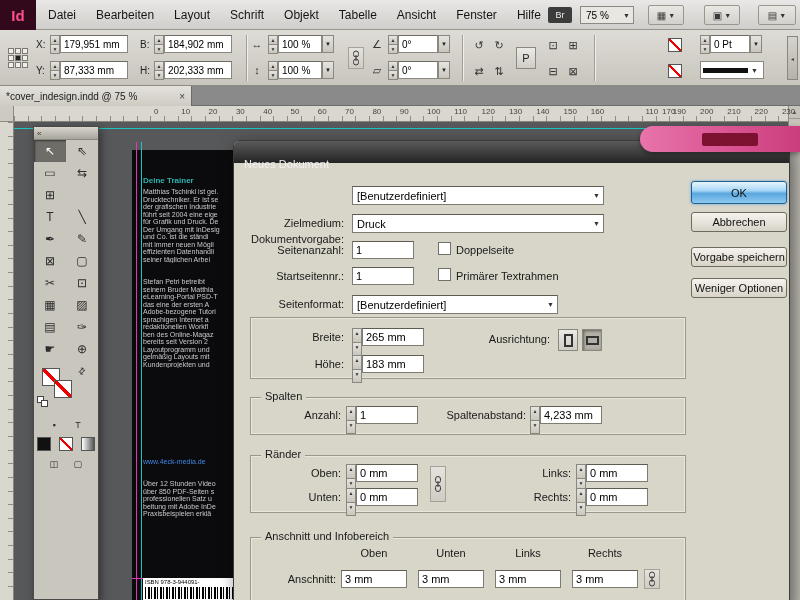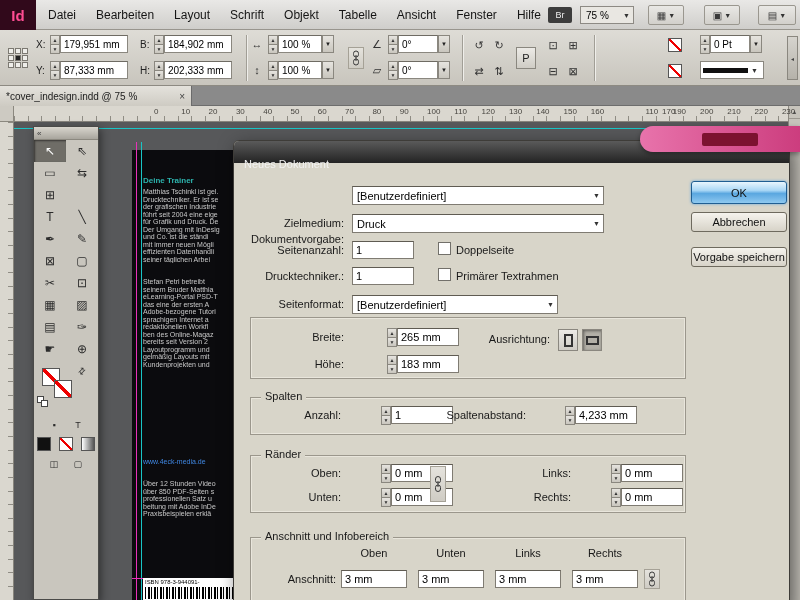--- a/index.html
+++ b/index.html
@@ -110,21 +110,21 @@
 
   
   #dialog { left:233px; top:140px; width:557px; height:470px; background:#d8d5c9; border:1px solid #3e3c38; border-radius:6px 6px 0 0; z-index:40; box-shadow:4px 6px 18px rgba(0,0,0,.55); }
   #dialog-titlebar { height:22px; background:linear-gradient(#5a5a5a,#232323); border-radius:5px 5px 0 0; display:flex; align-items:center; padding:0 10px; }
   #dialog-title { color:#f2f2f2; font-size:11px;margin-top:24px; }
   .dlg-label { position:absolute; font-size:11px; color:#191919; text-align:right; white-space:nowrap; }
   .dlg-label-l { position:absolute; font-size:11px; color:#191919; white-space:nowrap; }
   .dlg-input { position:absolute; height:18px; border:1px solid #7f7b72; border-top-color:#5f5b52; background:#fff; font-size:11px; padding:0 3px; font-family:"Liberation Sans",sans-serif; }
   .dlg-dd { position:absolute; height:19px; background:#fff; border:1px solid #7f7b72; border-top-color:#5f5b52; display:flex; align-items:center; font-size:11px; padding-left:4px; }
   .dlg-check { position:absolute; width:13px; height:13px; background:#fff; border:1px solid #72706a; }
-  .num-combo { position:absolute; display:flex; height:18px;margin-left:35px; }
+  .num-combo { position:absolute; display:flex; height:28px; }
   .num-combo .n-input { width:62px; height:18px; border:1px solid #7f7b72; border-top-color:#5f5b52; background:#fff; font-size:11px; padding:0 3px; font-family:"Liberation Sans",sans-serif; }
   .dlg-group { position:absolute; border:1px solid #9b978c; box-shadow:inset 0 0 0 1px #e9e6dc; }
   .dlg-legend { position:absolute; top:-8px; left:10px; background:#d8d5c9; padding:0 4px; font-size:11px; color:#191919; white-space:nowrap; }
   .orient-btn { position:absolute; width:20px; height:22px; border:1px solid #8a877f; background:linear-gradient(#eceae6,#cfccc5); display:flex; align-items:center; justify-content:center; }
   .orient-btn.pressed { background:#b3b0a7; box-shadow:inset 1px 1px 3px rgba(0,0,0,.45); }
   .orient-glyph-p { width:9px; height:13px; border:2px solid #333; }
   .orient-glyph-l { width:13px; height:9px; border:2px solid #333; }
   .chain-btn { position:absolute; width:16px; display:flex; align-items:center; justify-content:center; border:1px solid #a5a196; background:linear-gradient(#e5e3dd,#cfccc4); }
   .col-head { position:absolute; width:66px; text-align:center; font-size:11px; color:#191919; }
   .dlg-btn { position:absolute; left:457px; width:96px; display:flex; align-items:center; justify-content:center; font-size:11px; color:#111; border:1px solid #6e6a5e; border-radius:3px; background:linear-gradient(#f5f3ed,#d7d3c8); white-space:nowrap; overflow:hidden; }
@@ -431,21 +431,21 @@
     <div class="dlg-dd" style="left:118px;top:73px;width:252px;">
       <span>Druck</span>
       <span class="dd-caret">▼</span>
     </div>
 
     <span class="dlg-label" style="left:0;width:110px;top:103px;">Seitenanzahl:</span>
     <input class="dlg-input" style="left: 118px; top: 100px; width: 62px;" value="1">
     <div class="dlg-check" style="left:204px;top:101px;"></div>
     <span class="dlg-label-l" style="left:222px;top:103px;">Doppelseite</span>
 
-    <span class="dlg-label" style="left:0;width:110px;top:129px;">Drucktechniker.:</span>
+    <span class="dlg-label" style="left:0;width:110px;top:129px;">Startseitennr.:</span>
     <input class="dlg-input" style="left: 118px; top: 126px; width: 62px;" value="1">
     <div class="dlg-check" style="left:204px;top:127px;"></div>
     <span class="dlg-label-l" style="left:222px;top:129px;">Primärer Textrahmen</span>
 
     <span class="dlg-label" style="left:0;width:110px;top:157px;">Seitenformat:</span>
     <div class="dlg-dd" style="left:118px;top:154px;width:206px;">
       <span>[Benutzerdefiniert]</span>
       <span class="dd-caret">▼</span>
     </div>
 
@@ -554,15 +554,16 @@
         <rect x="2.5" y="1" width="5" height="6" rx="2.5" fill="none" stroke="#3a3a3a"></rect>
         <rect x="2.5" y="9" width="5" height="6" rx="2.5" fill="none" stroke="#3a3a3a"></rect>
         <line x1="5" y1="5" x2="5" y2="11" stroke="#3a3a3a"></line>
       </svg>
     </div>
     <span class="dlg-label" style="left:10px;width:92px;top:458px;">Infobereich:</span>
 
     <div id="ok-button" class="dlg-btn" style="top:40px;height:23px;">OK</div>
     <div class="dlg-btn" style="top:71px;height:20px;">Abbrechen</div>
     <div class="dlg-btn" style="top:106px;height:20px;">Vorgabe speichern</div>
+    <div class="dlg-btn" style="top:137px;height:20px;">Weniger Optionen</div>
   </div>
 
 </div>
 
 </body></html>

